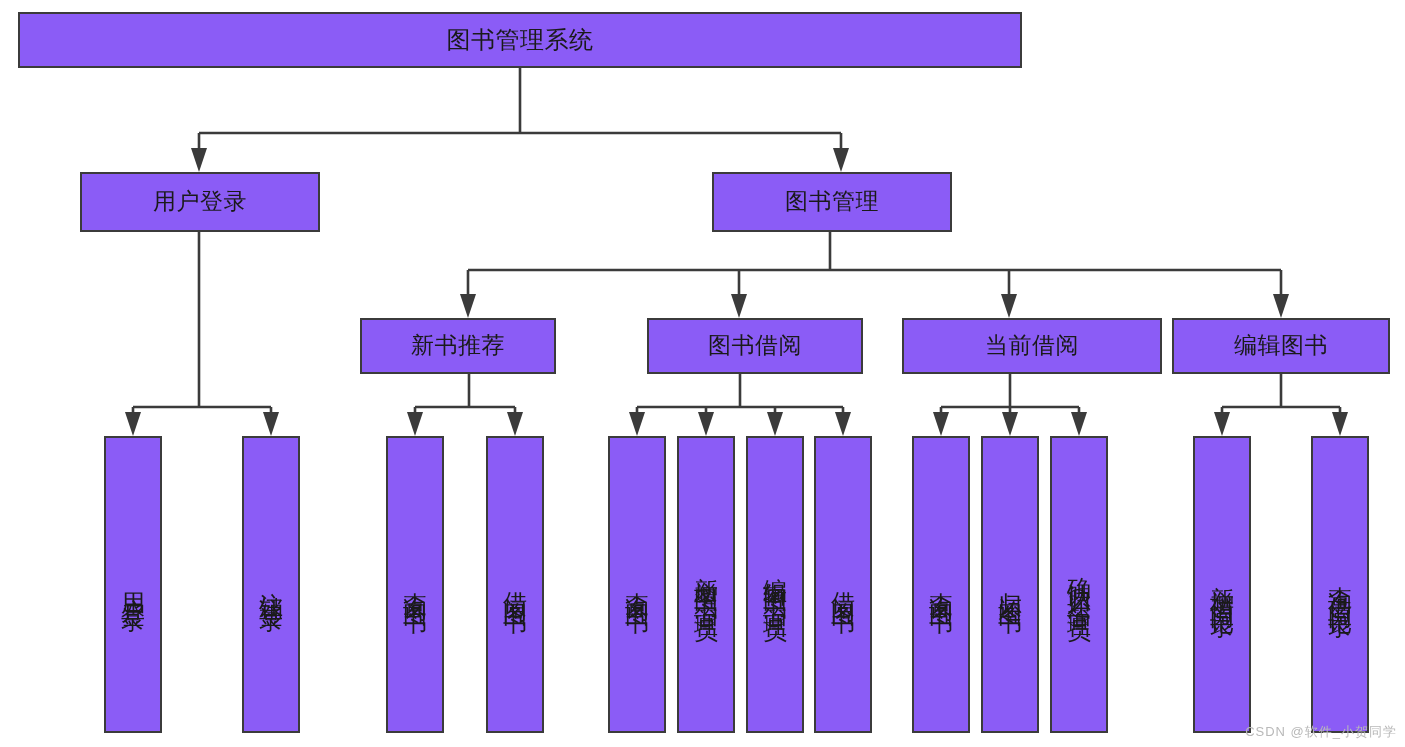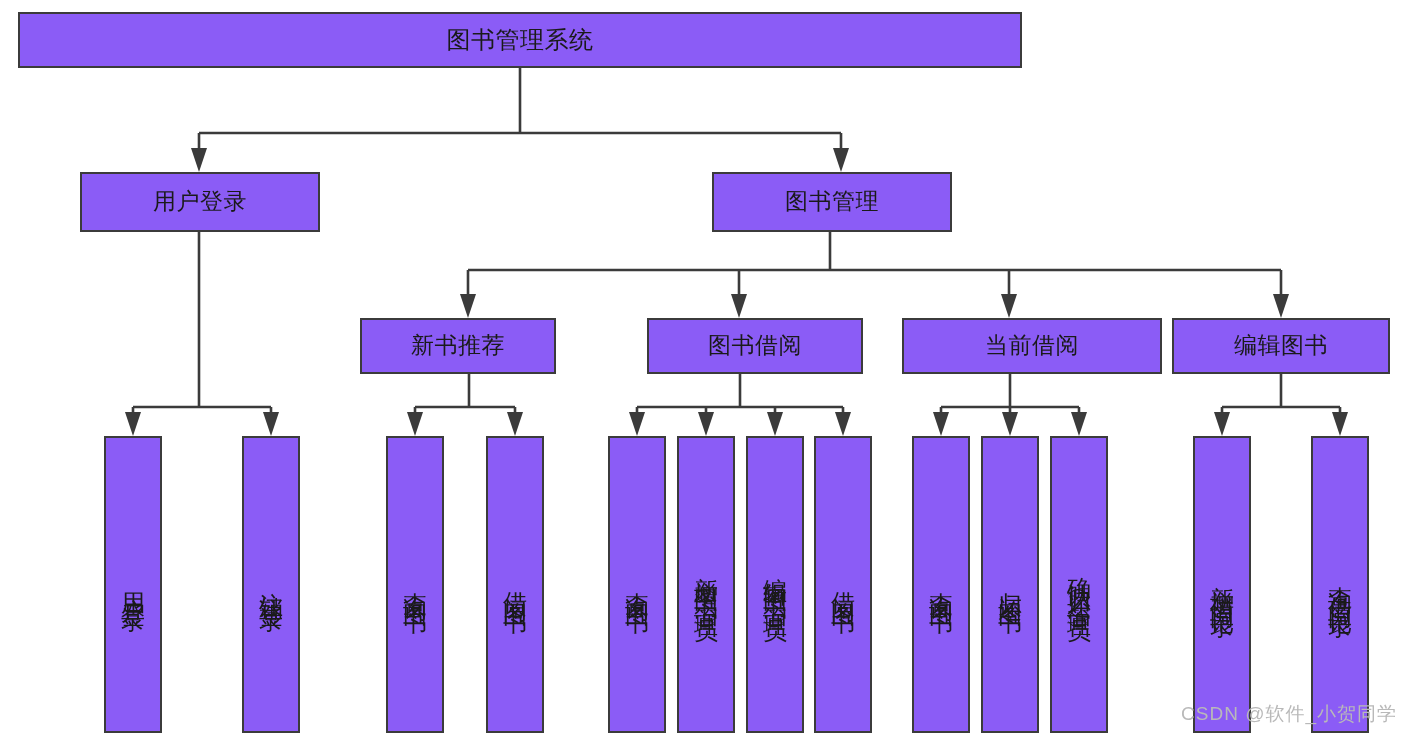--- a/index.html
+++ b/index.html
@@ -38,22 +38,22 @@
     writing-mode:vertical-rl;
     text-orientation:upright;
     letter-spacing:6px;
     display:block;
     white-space:nowrap;
     text-align:center;
   }
   .wm{
     position:absolute;
     right:8px;
-    bottom:20px;
-    font-size:19px;
+    bottom:6px;
+    font-size:13px;
     color:#b9b9b9;
     letter-spacing:1px;
     white-space:nowrap;
     font-family:"Liberation Sans","DejaVu Sans",sans-serif;
   }
   svg.links{
     position:absolute;left:0;top:0;width:1405px;height:747px;
     pointer-events:none;
   }
   svg.links line, svg.links path{

